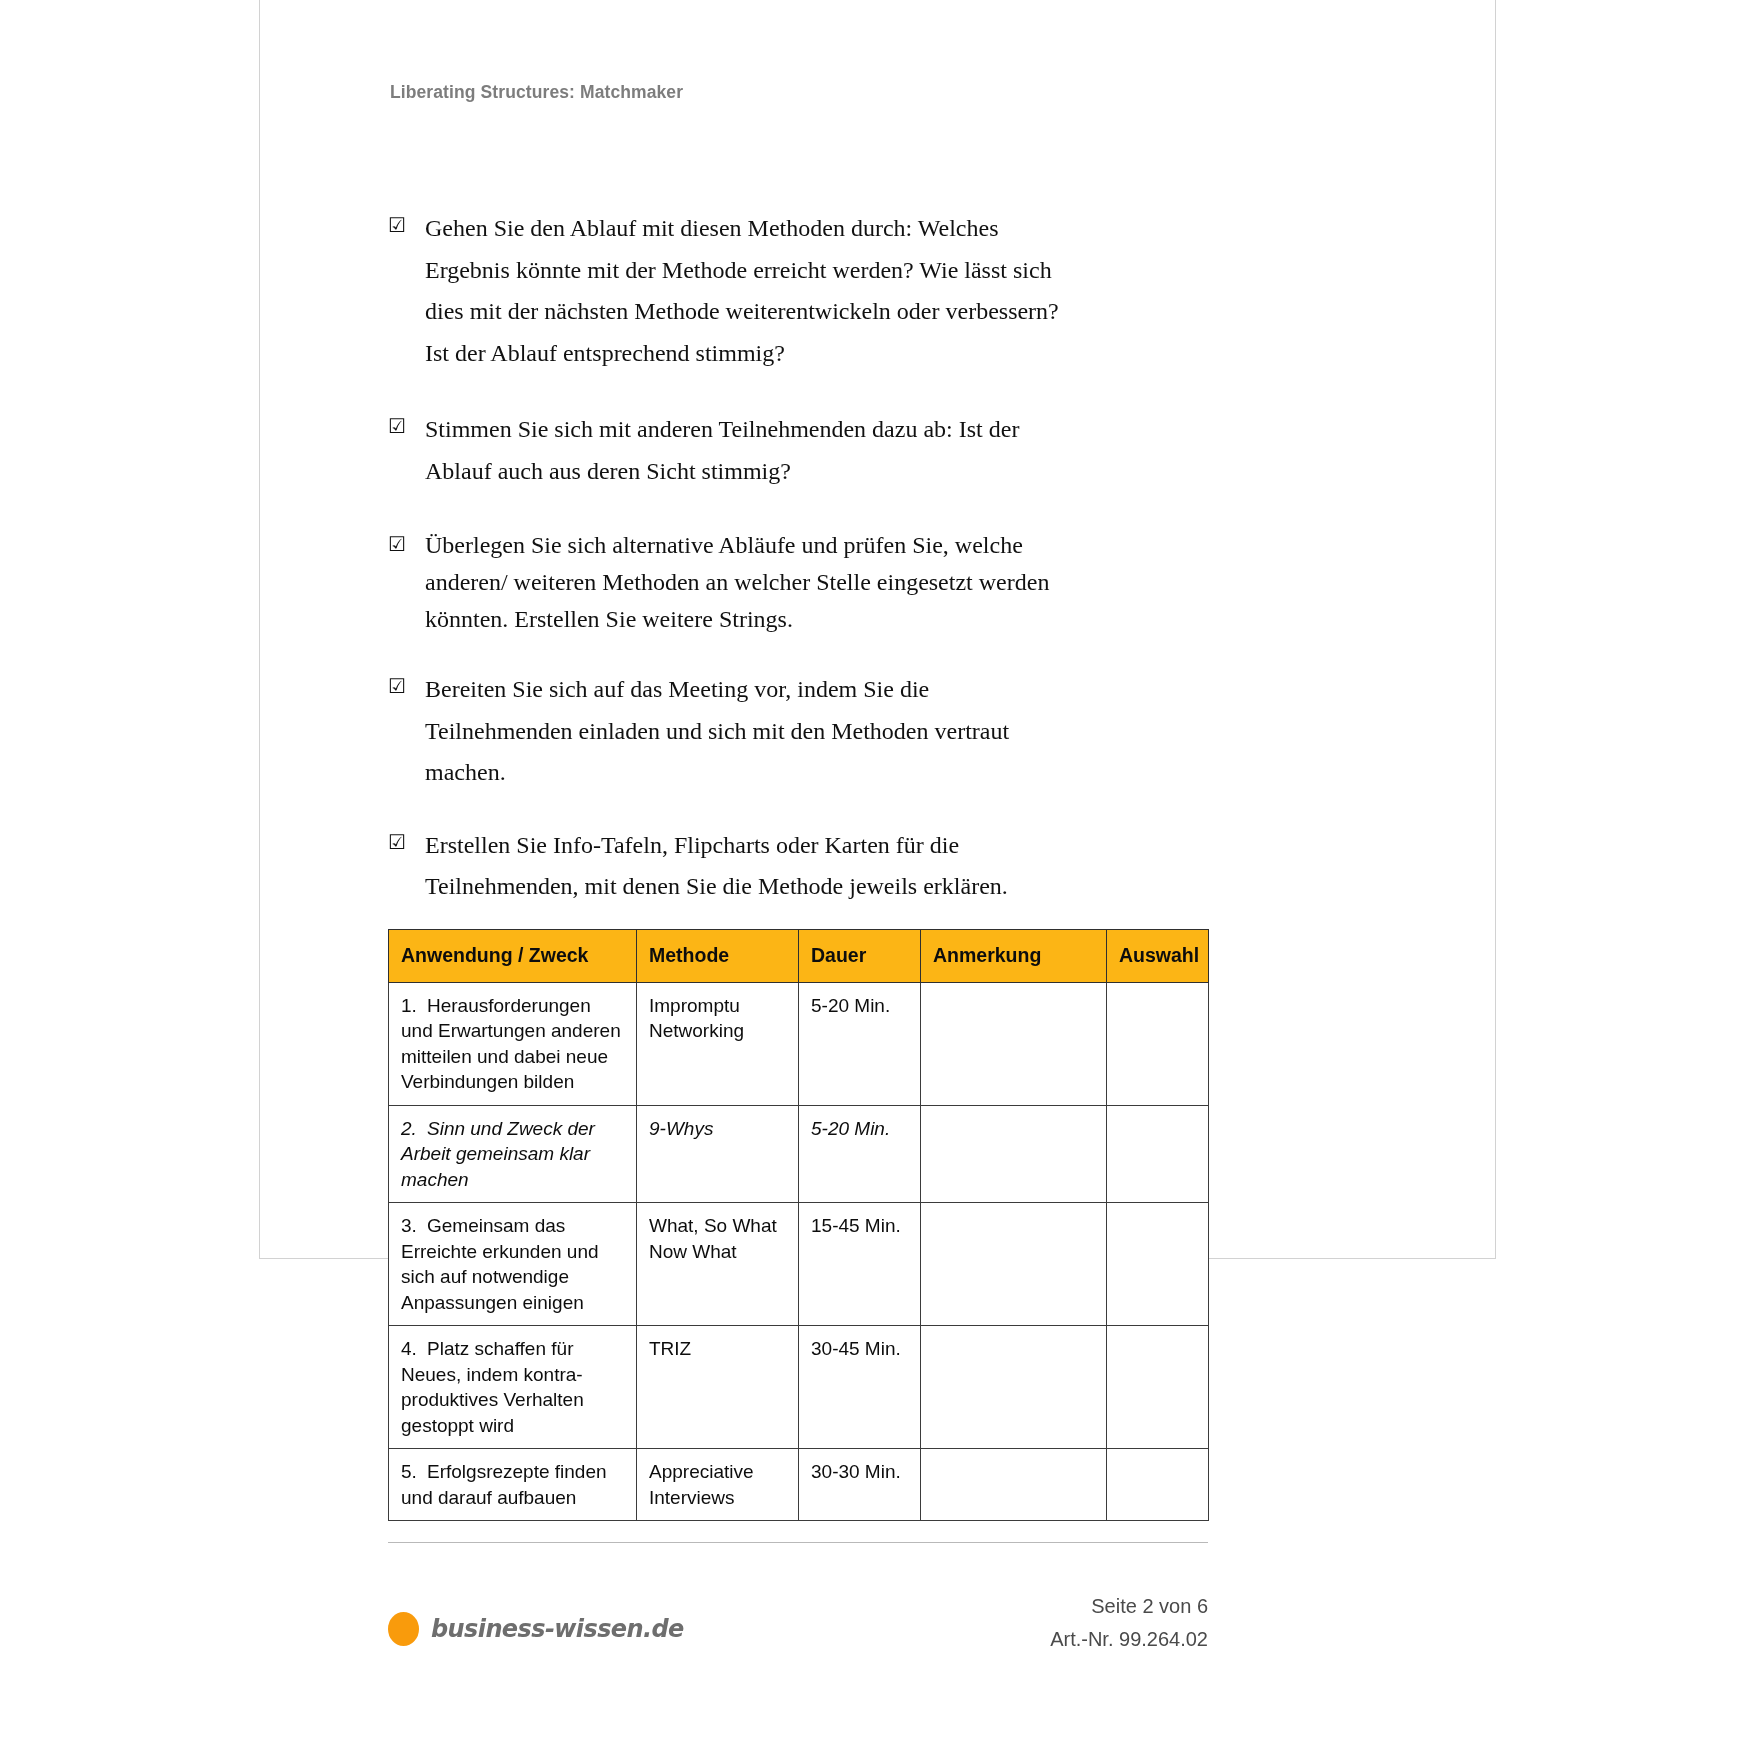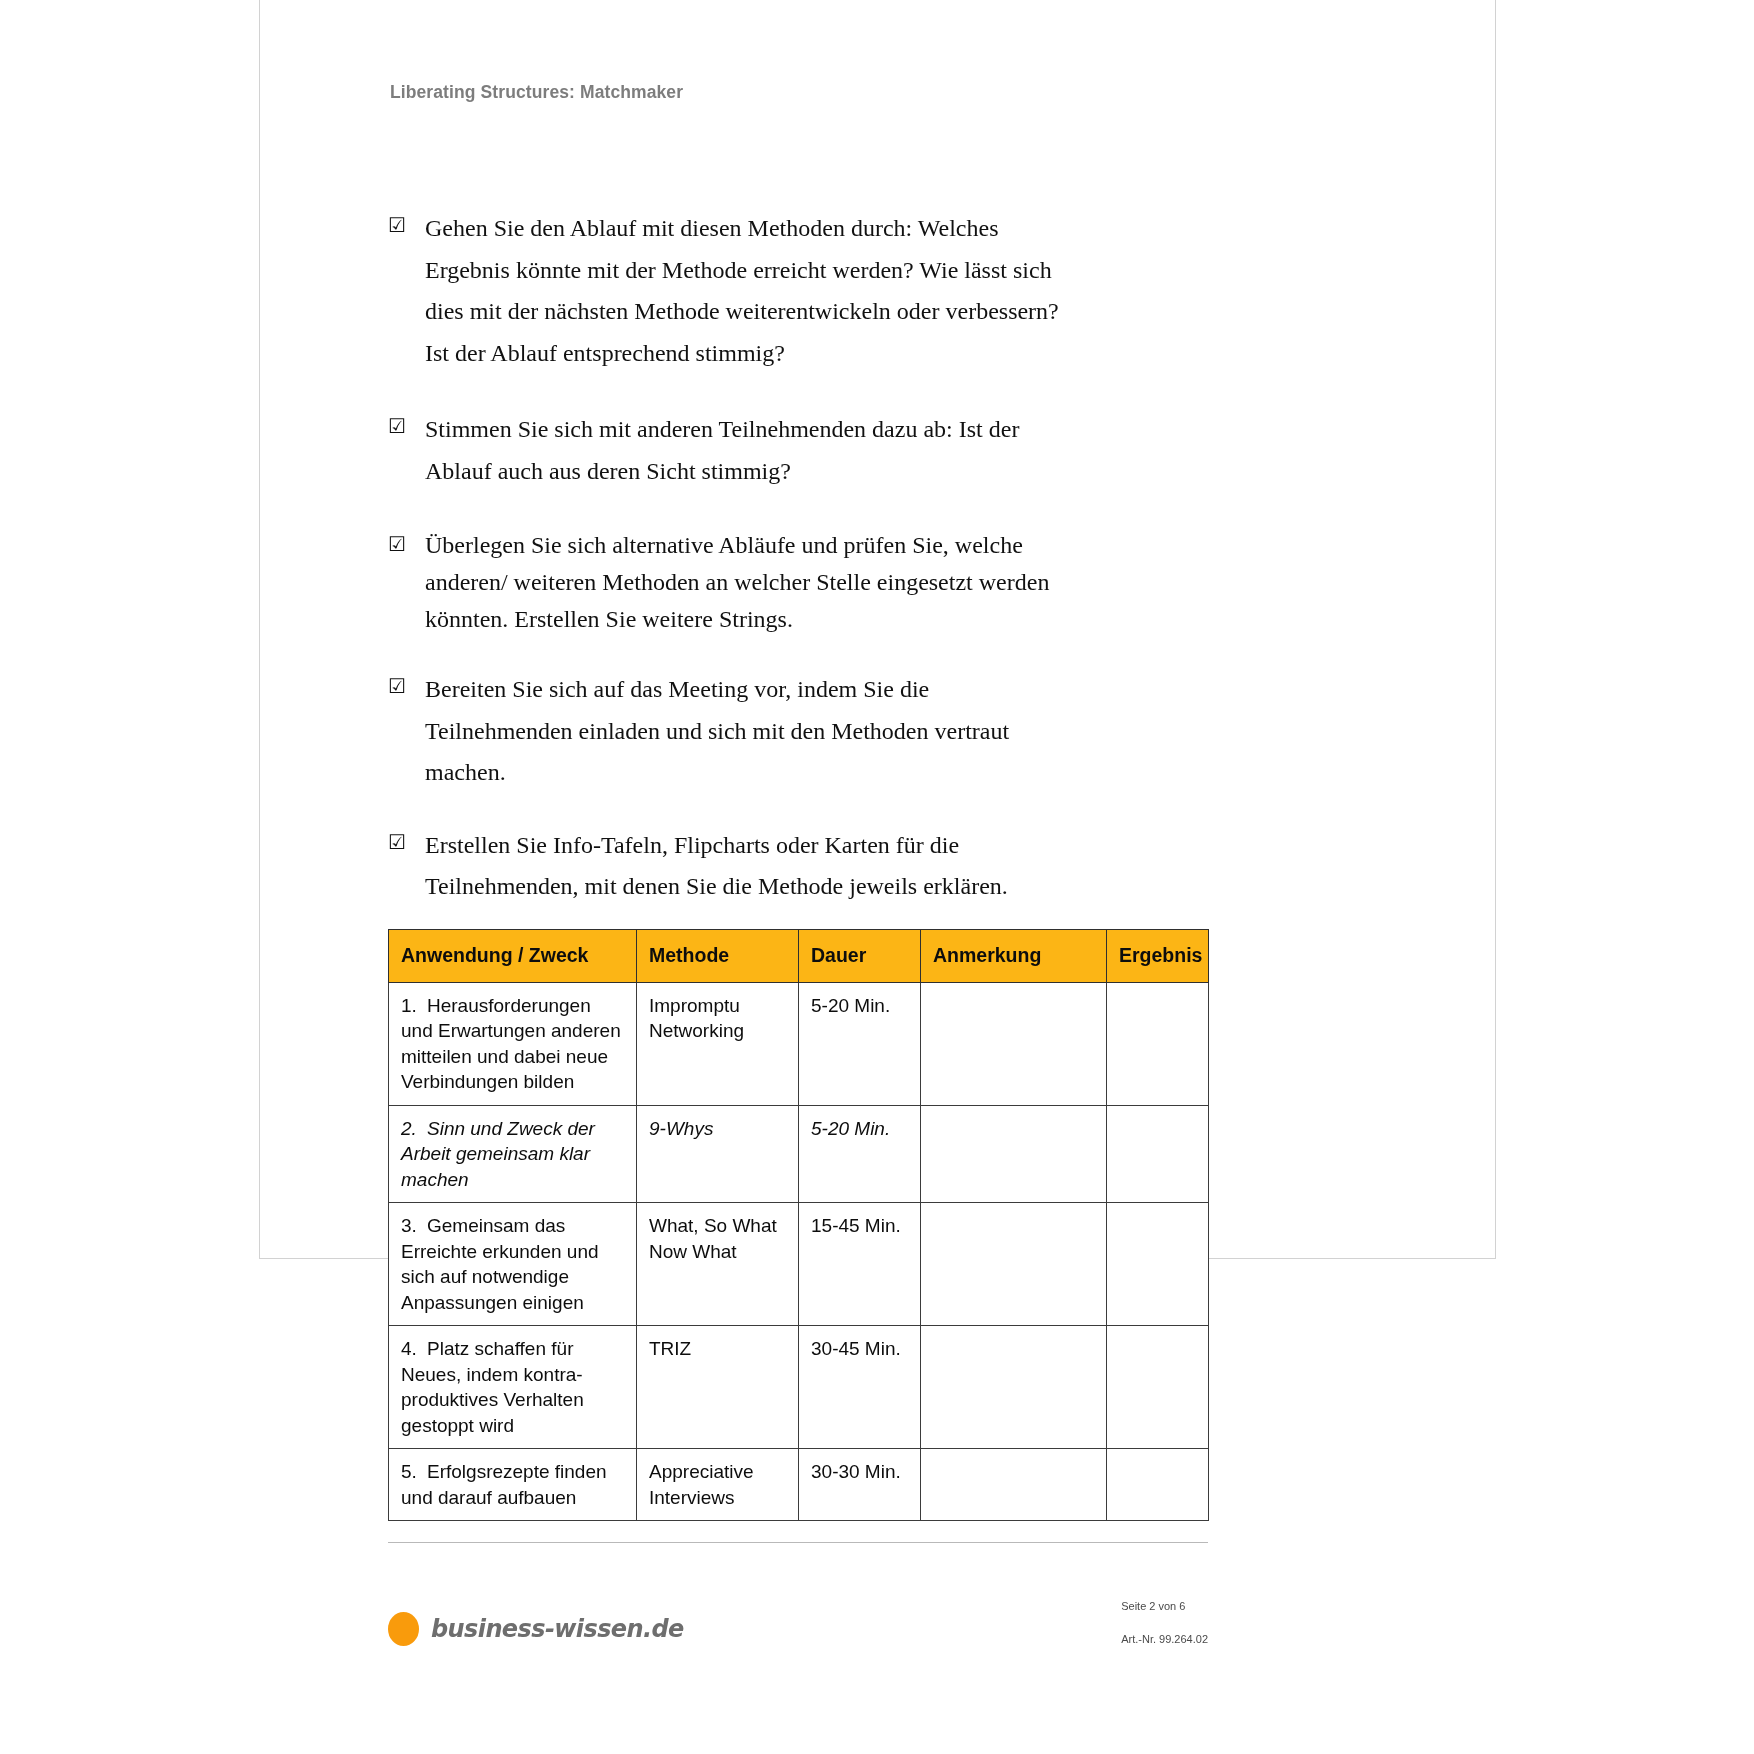--- a/index.html
+++ b/index.html
@@ -160,22 +160,23 @@
     font-style: italic;
     font-weight: bold;
     font-size: 24px;
     color: #6e6e6e;
     letter-spacing: -0.6px;
   }
   .footer-meta {
     position: absolute;
     right: 0px;
     top: 20px;
-    font-family: "Liberation Sans", sans-serif;
-    font-size: 11px;
+    text-align: right;
+    font-family: "Liberation Sans", sans-serif;
+    font-size: 20px;
     color: #4a4a4a;
     line-height: 33px;
   }
 </style>
 </head>
 <body>
 
 <div id="page-canvas">
   <div class="sheet">
 
@@ -218,21 +219,21 @@
         <col class="col-dauer">
         <col class="col-anm">
         <col class="col-ausw">
     </colgroup>
     <thead>
       <tr>
         <th>Anwendung / Zweck</th>
         <th>Methode</th>
         <th>Dauer</th>
         <th>Anmerkung</th>
-        <th>Ergebnis</th>
+        <th>Auswahl</th>
       </tr>
     </thead>
     <tbody>
       <tr class="row-h1">
         <td><span class="cell-num">1.</span><span>Herausforderungen und Erwartungen anderen mitteilen und dabei neue Verbindungen bilden</span></td>
         <td>Impromptu Networking</td>
         <td>5-20 Min.</td>
         <td></td>
         <td></td>
       </tr>

